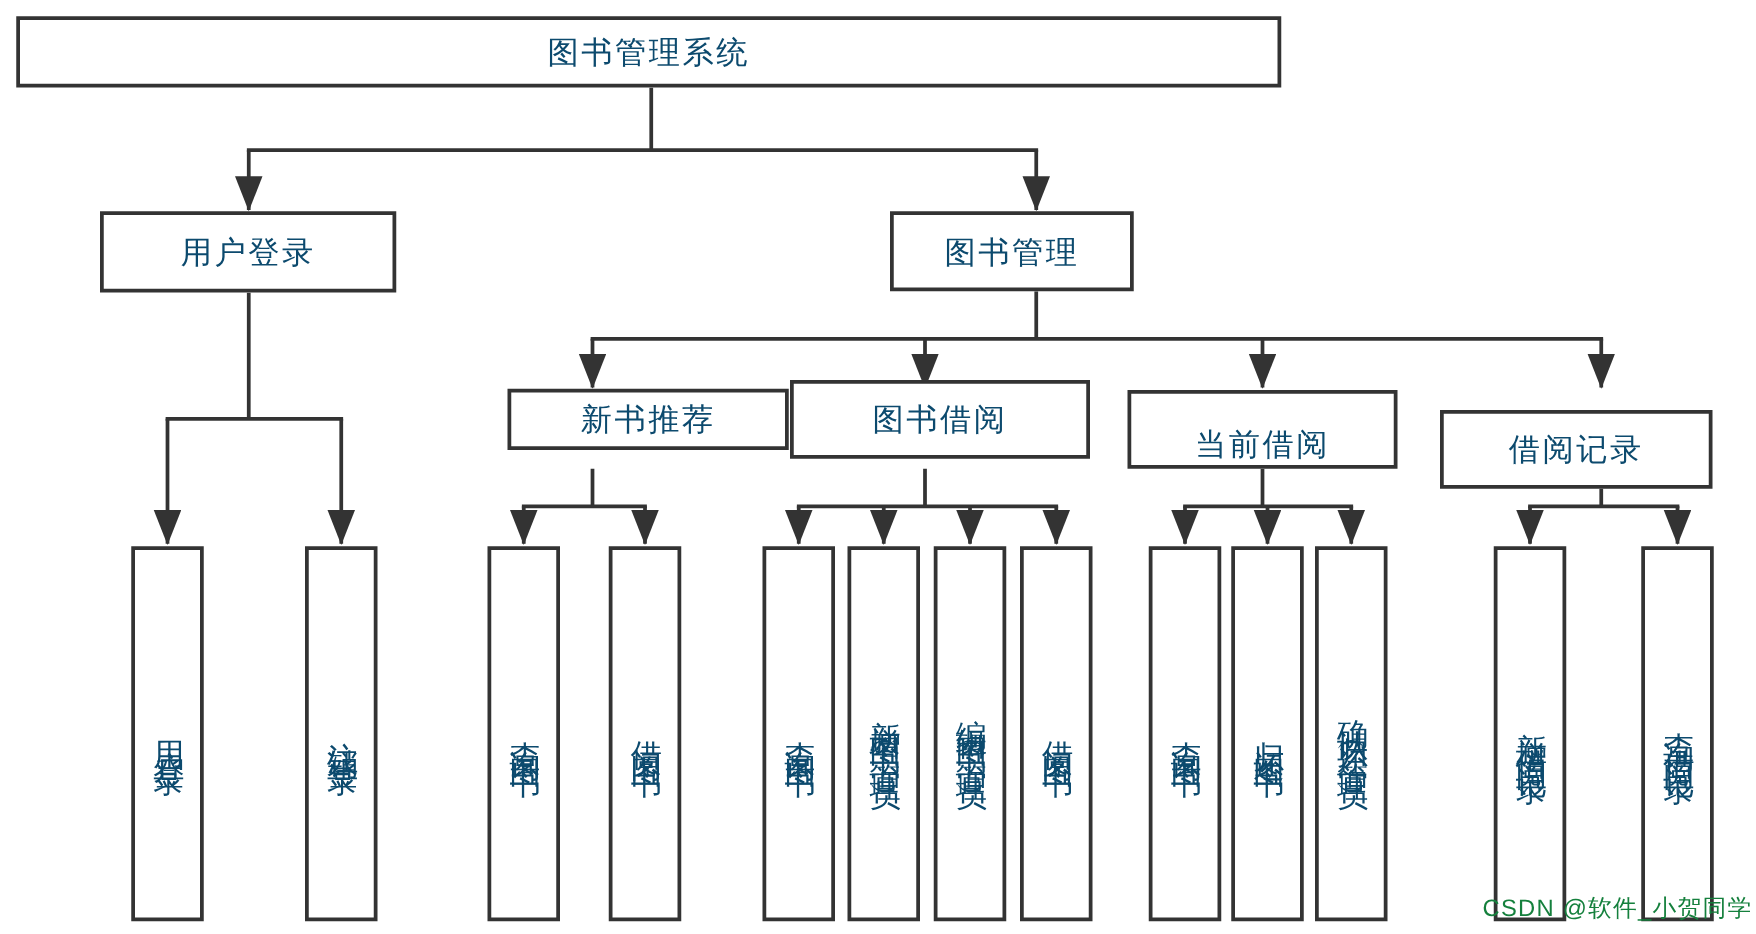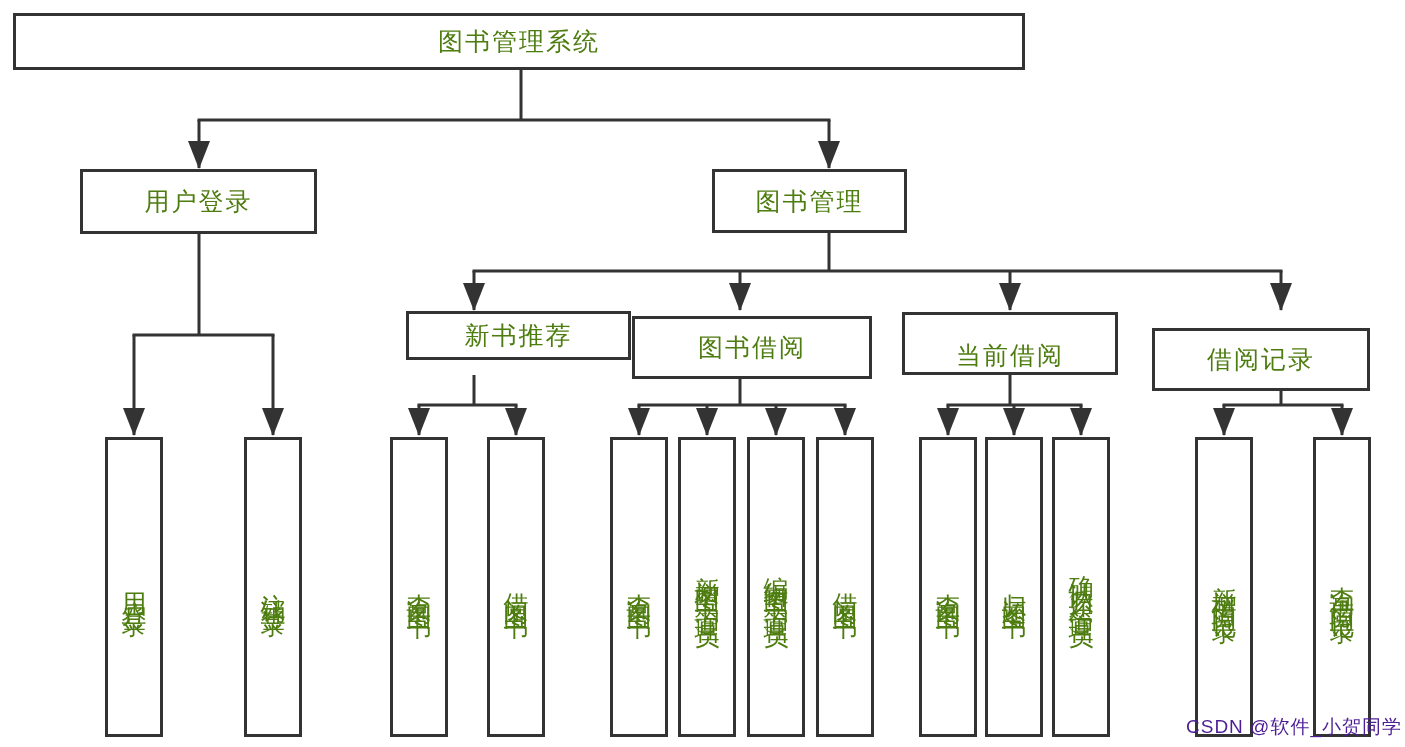--- a/index.html
+++ b/index.html
@@ -21,21 +21,21 @@
     top: 0;
     width: 1405px;
     height: 747px;
     z-index: 1;
   }
   .node {
     position: absolute;
     box-sizing: border-box;
     border: 3px solid #333333;
     background: #ffffff;
-    color: #4d7c0f;
+    color: #0c4a6e;
     display: flex;
     align-items: center;
     justify-content: center;
     z-index: 2;
   }
   .hbox {
     font-size: 25px;
     letter-spacing: 2px;
     white-space: nowrap;
   }
@@ -52,21 +52,21 @@
     line-height: 1;
     white-space: nowrap;
   }
   
   .n-root            { left: 13px;   top: 13px;  width: 1012px; height: 57px; }
   
   .n-user-login      { left: 80px;   top: 169px; width: 237px;  height: 65px; }
   .n-book-mgmt       { left: 712px;  top: 169px; width: 195px;  height: 64px; }
   
   .n-new-books       { left: 362px;  top: 311px; width: 225px;  height: 49px; margin-left: 44px; }
-  .n-book-borrow     { left: 632px;  top: 316px; width: 240px;  height: 63px; }
+  .n-book-borrow     { left: 632px;  top: 304px; width: 240px;  height: 63px; }
   .n-current-borrow  { left: 902px;  top: 312px; width: 216px;  height: 63px; align-items: flex-end; }
   .n-borrow-records  { left: 1152px; top: 312px; width: 218px;  height: 63px; margin-top: 16px; }
   
   .n-leaf-user-login { left: 105px; }
   .n-leaf-logout     { left: 244px; }
   .n-nb-query        { left: 390px; }
   .n-nb-borrow       { left: 487px; }
   .n-bb-query        { left: 610px; }
   .n-bb-add          { left: 678px; }
   .n-bb-edit         { left: 747px; }
@@ -75,21 +75,21 @@
   .n-cb-return       { left: 985px; }
   .n-cb-confirm      { left: 1052px; }
   .n-br-add          { left: 1195px; }
   .n-br-query        { left: 1313px; }
   .watermark {
     position: absolute;
     left: 1186px;
     top: 714px;
     font-size: 19px;
     letter-spacing: 1px;
-    color: #4c1d95;
+    color: #15803d;
     z-index: 3;
     white-space: nowrap;
   }
 </style>
 </head>
 <body>
 
 <div class="canvas">
 
   <svg class="connectors" viewBox="0 0 1405 747" xmlns="http://www.w3.org/2000/svg">

